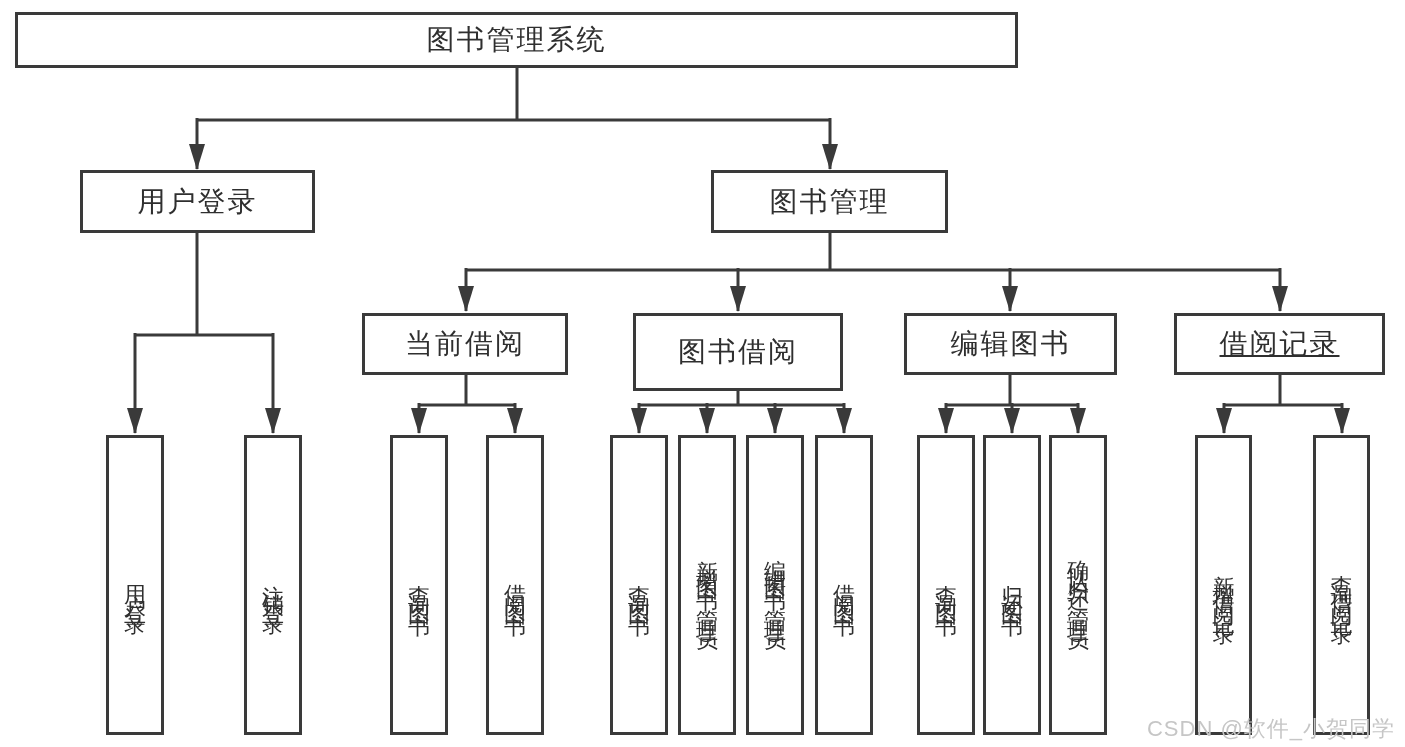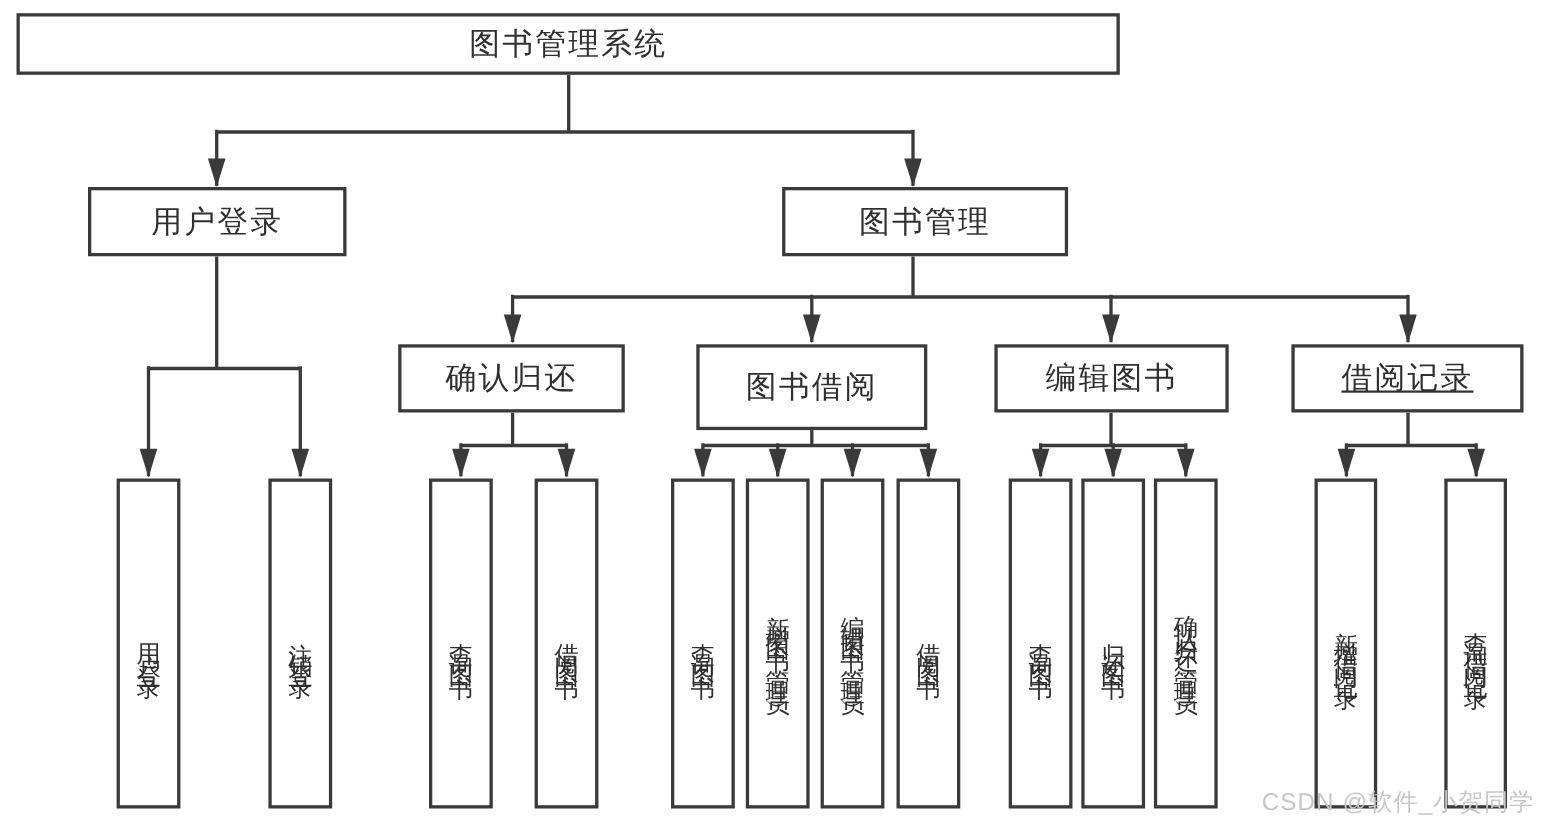--- a/index.html
+++ b/index.html
@@ -119,23 +119,23 @@
     <g>
       <path d="M1280,375 V405 M1224,405 H1342"></path>
       <line x1="1224" y1="403" x2="1224" y2="433" marker-end="url(#arrowhead)"></line>
       <line x1="1342" y1="403" x2="1342" y2="433" marker-end="url(#arrowhead)"></line>
     </g>
   </svg>
 
   <div class="box hbox" style="left:15px; top:12px; width:1003px; height:56px;">图书管理系统</div>
 
   <div class="box hbox" style="left:80px; top:170px; width:235px; height:63px;">用户登录</div>
-  <div class="box hbox" style="left:711px; top:170px; width:260px; height:63px;">图书管理</div>
+  <div class="box hbox" style="left:711px; top:170px; width:237px; height:63px;">图书管理</div>
 
-  <div class="box hbox" style="left:362px; top:313px; width:206px; height:62px;">确认归还</div>
+  <div class="box hbox" style="left:362px; top:313px; width:206px; height:62px;">当前借阅</div>
   <div class="box hbox" style="left:633px; top:313px; width:210px; height:78px;">图书借阅</div>
   <div class="box hbox" style="left:904px; top:313px; width:213px; height:62px;">编辑图书</div>
   <div class="box hbox" style="left:1174px; top:313px; width:211px; height:62px;text-decoration:underline;">借阅记录</div>
 
   <div class="box vbox" style="left:106px; top:435px; width:58px; height:300px;">用户登录</div>
   <div class="box vbox" style="left:244px; top:435px; width:58px; height:300px;">注销登录</div>
 
   <div class="box vbox" style="left:390px; top:435px; width:58px; height:300px;">查询图书</div>
   <div class="box vbox" style="left:486px; top:435px; width:58px; height:300px;">借阅图书</div>
 

